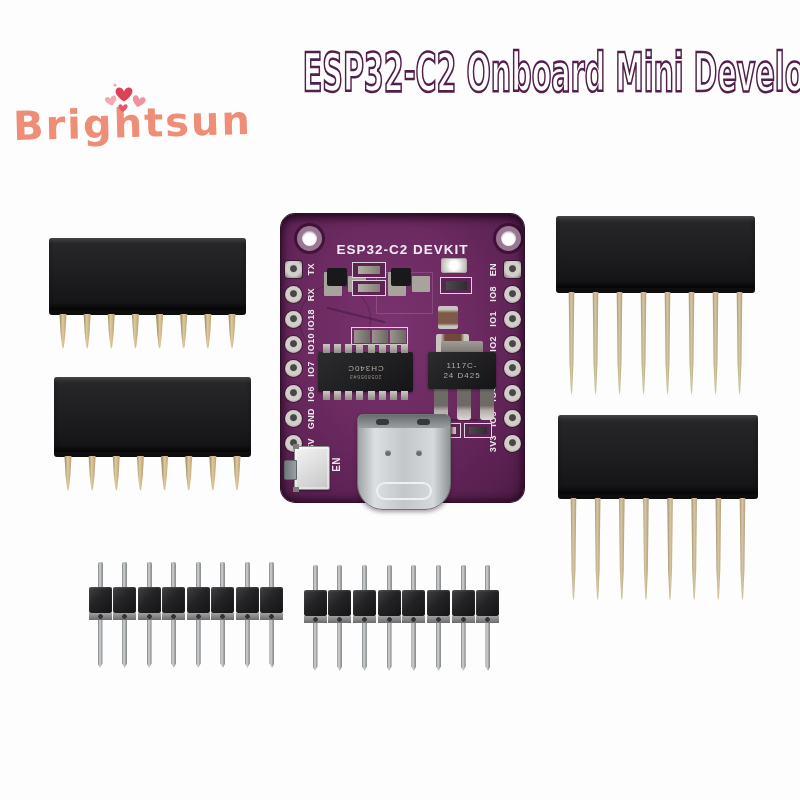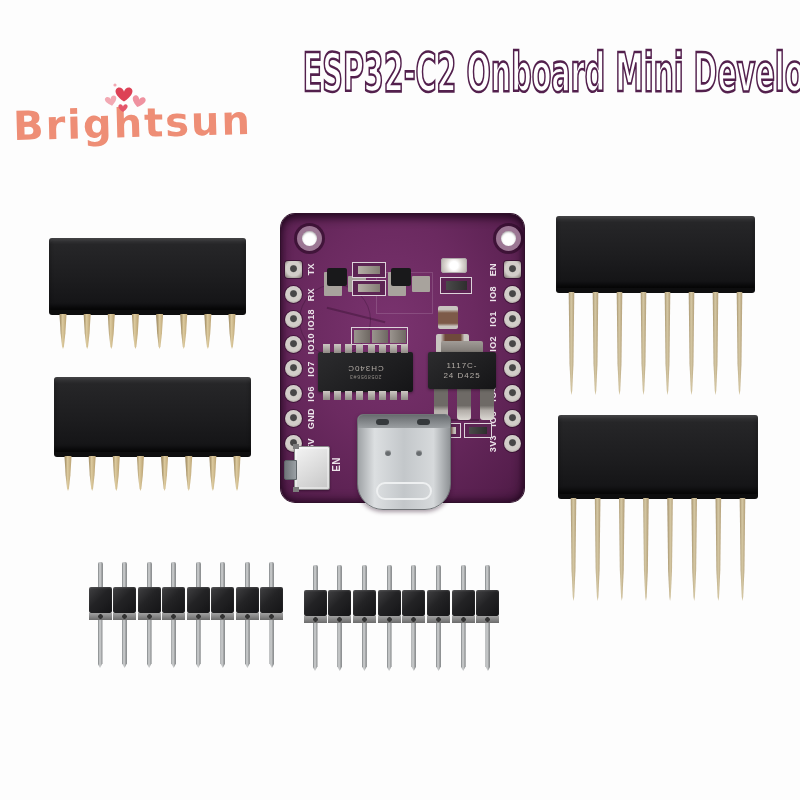--- a/index.html
+++ b/index.html
@@ -189,20 +189,21 @@
         <i class="fpin long"></i>
         <i class="fpin long"></i>
         <i class="fpin long"></i>
       </div>
   </div>
 
   <div class="pcb">
     <div class="hole" style="left:21px;top:17px;"></div>
     <div class="hole" style="left:220px;top:17px;"></div>
 
+    <div class="silk-title">ESP32-C2 DEVKIT</div>
 
     <div class="arc" style="left:18px;top:70px;width:70px;height:70px;"></div>
     <div class="silkrect" style="left:95px;top:58px;width:55px;height:40px;"></div>
     <div class="trace" style="left:45px;top:100px;width:60px;height:2px;transform:rotate(14deg);"></div>
     <div class="trace" style="left:118px;top:205px;width:80px;height:2px;"></div>
 
     <div class="padcol" style="left:4px;">
         <i class="pad"></i>
         <i class="pad"></i>
         <i class="pad"></i>

